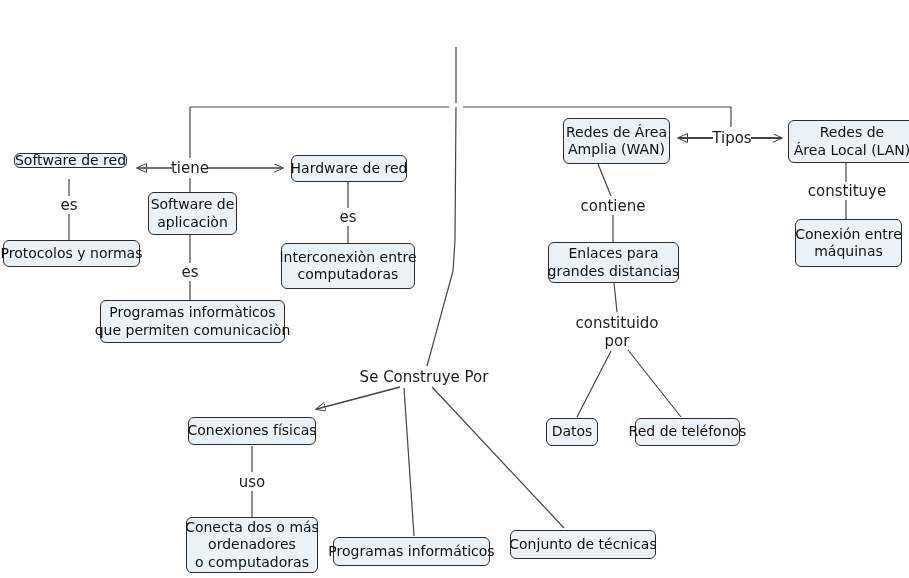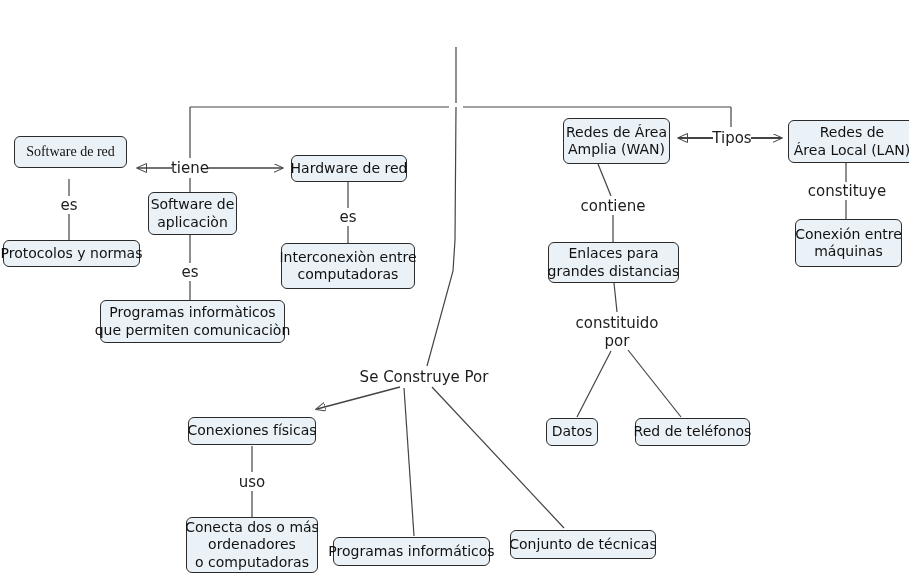--- a/index.html
+++ b/index.html
@@ -90,21 +90,21 @@
     <polyline class="thin" points="456,107 455,240 453,271 427,366"></polyline>
     <path class="arrow" d="M400,387 L317,409" marker-end="url(#arrowhead)"></path>
     <path class="thin" d="M404,388 L414,536"></path>
     <path class="thin" d="M432,387 L564,528"></path>
 
     <path class="thin" d="M252,446 V472"></path>
     <path class="thin" d="M252,491 V517"></path>
   </svg>
 
 
-  <div class="node" style="left:14px;top:136px;width:113px;height:32px;font-family:Liberation Serif, serif;">Software de red</div>
+  <div class="node" style="left:14px;top:153px;width:113px;height:15px;">Software de red</div>
 
   <div class="node" style="left:291px;top:155px;width:116px;height:27px;">Hardware de red</div>
 
   <div class="node" style="left:148px;top:192px;width:89px;height:43px;">Software de
 aplicaciòn</div>
 
   <div class="node" style="left:3px;top:240px;width:137px;height:27px;">Protocolos y normas</div>
 
   <div class="node" style="left:281px;top:243px;width:134px;height:46px;">Interconexiòn entre
 computadoras</div>
@@ -116,21 +116,21 @@
 Amplia (WAN)</div>
 
   <div class="node" style="left:788px;top:120px;width:128px;height:43px;">Redes de
 Área Local (LAN)</div>
 
   <div class="node" style="left:548px;top:242px;width:131px;height:41px;">Enlaces para
 grandes distancias</div>
 
   <div class="node" style="left:546px;top:418px;width:52px;height:28px;">Datos</div>
 
-  <div class="node" style="left:635px;top:418px;width:115px;height:28px;">Red de teléfonos</div>
+  <div class="node" style="left:635px;top:418px;width:105px;height:28px;">Red de teléfonos</div>
 
   <div class="node" style="left:795px;top:219px;width:107px;height:48px;">Conexión entre
 máquinas</div>
 
   <div class="node" style="left:188px;top:417px;width:128px;height:28px;">Conexiones físicas</div>
 
   <div class="node" style="left:186px;top:517px;width:132px;height:56px;">Conecta dos o más
 ordenadores
 o computadoras</div>
 

